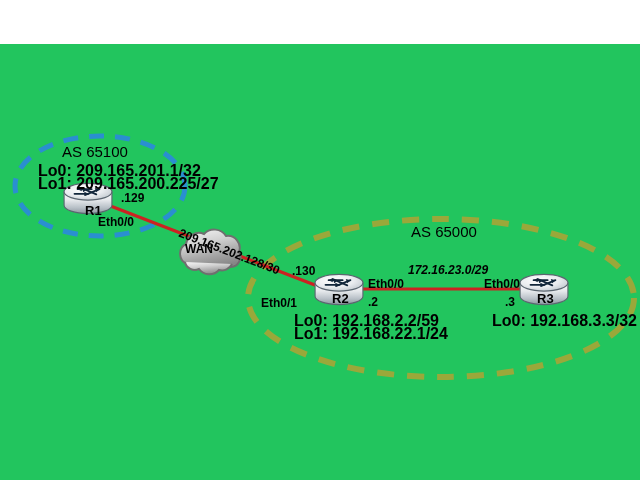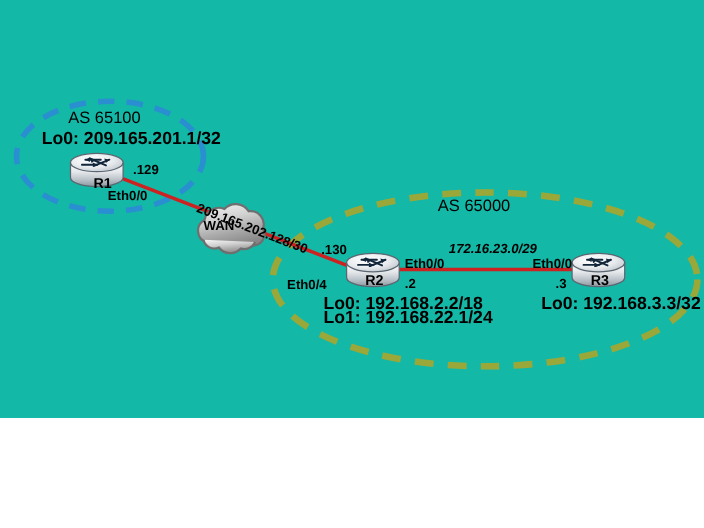--- a/index.html
+++ b/index.html
@@ -9,22 +9,23 @@
   }
   body {
     width: 640px;
     height: 480px;
     font-family: "Liberation Sans", sans-serif;
     overflow: hidden;
   }
   #canvas {
     position: relative;
     width: 640px;
-    height: 380px;
-    background: #14b8a6;
+    height: 437px;
+    background: #22c55e;
+    margin-top: 44px;
   }
   svg.layer {
     position: absolute;
     left: 0;
     top: 0;
     width: 640px;
     height: 480px;
   }
   .lbl {
     position: absolute;
@@ -117,39 +118,40 @@
       <path d="M12,32 A10,10 0 0,0 26,39 A13,13 0 0,0 46,40 A11,11 0 0,0 59,34" fill="url(#cloudGrad)" stroke="#6f6f6f" stroke-width="2"></path>
     </g>
 
     <use href="#routerSym" x="62" y="138" width="52" height="33"></use>
     <use href="#routerSym" x="313" y="229" width="52" height="33"></use>
     <use href="#routerSym" x="518" y="229" width="52" height="33"></use>
   </svg>
 
   <div class="lbl as-title" style="left:62px; top:100px;">AS 65100</div>
   <div class="lbl lo-line" style="left:38px; top:118px;">Lo0: 209.165.201.1/32</div>
+  <div class="lbl lo-line" style="left:38px; top:131px;">Lo1: 209.165.200.225/27</div>
 
   <div class="lbl rname" style="left:85px; top:160px;">R1</div>
   <div class="lbl octet" style="left:121px; top:148px;">.129</div>
   <div class="lbl iface" style="left:98px; top:172px;">Eth0/0</div>
 
   <div class="lbl wan-name" style="left:185px; top:199px;">WAN</div>
 
   <div class="rot-lbl" style="left:182px; top:182px; transform: rotate(21deg);">209.165.202.128/30</div>
 
   <div class="lbl octet" style="left:292px; top:221px;">.130</div>
-  <div class="lbl iface" style="left:261px; top:253px;">Eth0/4</div>
+  <div class="lbl iface" style="left:261px; top:253px;">Eth0/1</div>
   <div class="lbl rname" style="left:332px; top:248px;">R2</div>
   <div class="lbl iface" style="left:368px; top:234px;">Eth0/0</div>
   <div class="lbl octet" style="left:368px; top:252px;">.2</div>
-  <div class="lbl lo-line" style="left:294px; top:268px;">Lo0: 192.168.2.2/18</div>
+  <div class="lbl lo-line" style="left:294px; top:268px;">Lo0: 192.168.2.2/59</div>
   <div class="lbl lo-line" style="left:294px; top:281px;">Lo1: 192.168.22.1/24</div>
 
   <div class="lbl subnet" style="left:408px; top:220px;">172.16.23.0/29</div>
 
-  <div class="lbl as-title" style="left:398px; top:180px;">AS 65000</div>
+  <div class="lbl as-title" style="left:411px; top:180px;">AS 65000</div>
 
   <div class="lbl iface" style="left:484px; top:234px;">Eth0/0</div>
   <div class="lbl octet" style="left:505px; top:252px;">.3</div>
   <div class="lbl rname" style="left:537px; top:248px;">R3</div>
   <div class="lbl lo-line" style="left:492px; top:268px;">Lo0: 192.168.3.3/32</div>
 
 </div>
 
 </body></html>

